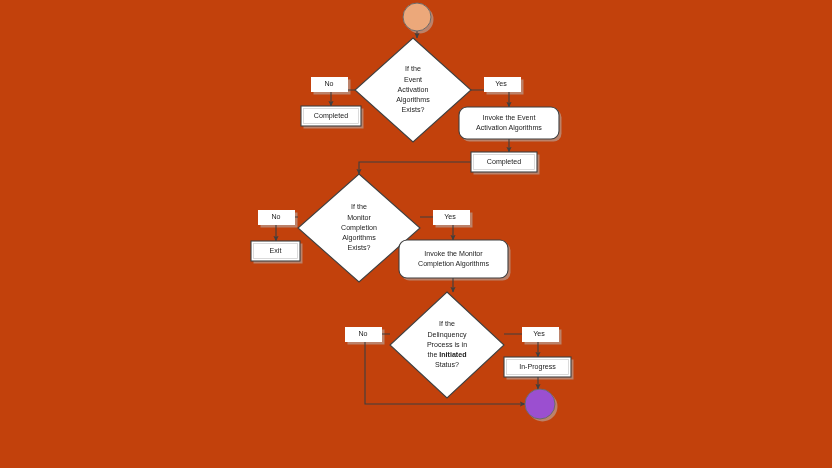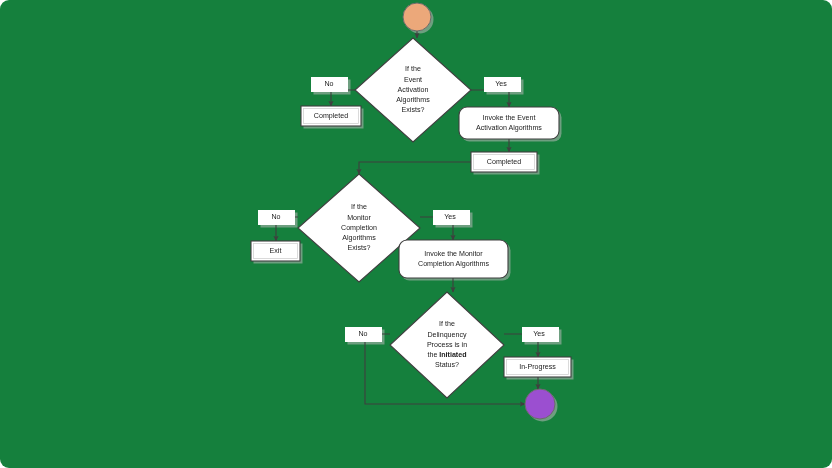--- a/index.html
+++ b/index.html
@@ -10,22 +10,21 @@
   body {
     width: 832px;
     height: 468px;
     font-family: "Liberation Sans", sans-serif;
     overflow: hidden;
   }
   #flowchart-canvas {
     position: relative;
     width: 832px;
     height: 468px;
-    background: #15803d;
-    border-radius: 9px;
+    background: #c2410c;
   }
   svg#diagram {
     position: absolute;
     top: 0;
     left: 0;
     width: 832px;
     height: 468px;
     display: block;
   }
   .shape-stroke {

